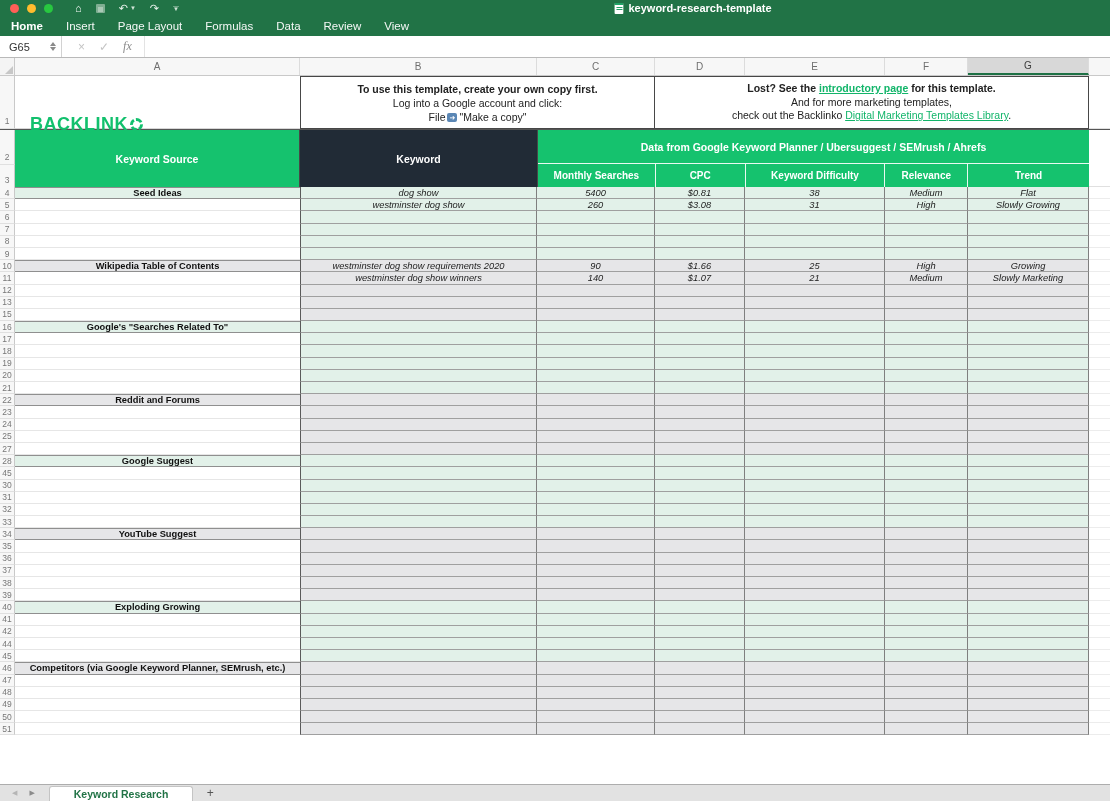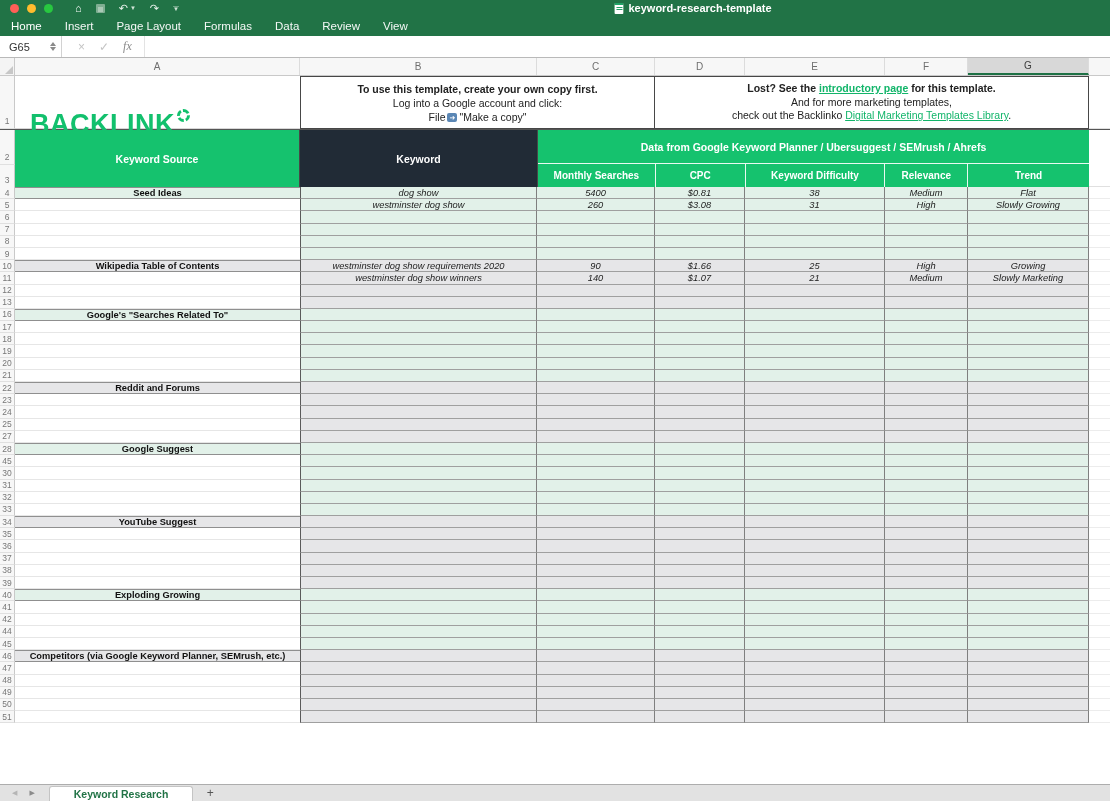--- a/index.html
+++ b/index.html
@@ -22,21 +22,21 @@
   .doc-ico { width:9px; height:11px; background:#fff; border-radius:1px;
     background-image:linear-gradient(#21a366 2px, transparent 2px), linear-gradient(#fff 0 0);
     position:relative; }
   .doc-ico:after{ content:""; position:absolute; left:1.5px; top:4px; width:6px; height:5px;
     background:repeating-linear-gradient(#21a366 0 1px, transparent 1px 2.5px); }
 
   
   .menubar { height:20px; background:#217346; display:flex; align-items:center; gap:23px;
     padding-left:11px; color:#fff; font-size:11.5px; }
   .menu-item { cursor:default; opacity:.95; }
-  .menu-item.active { font-weight:normal; opacity:1; }
+  .menu-item.active { font-weight:bold; opacity:1; }
 
   
   .formulabar { height:22px; background:#fff; border-bottom:1px solid #b9b9b9; display:flex; align-items:stretch; }
   .namebox { width:62px; display:flex; align-items:center; justify-content:space-between;
     padding:0 5px 0 9px; border-right:1px solid #d2d2d2; font-size:11px; color:#333; }
   .stepper { display:flex; flex-direction:column; gap:1px; }
   .stepper i { border-left:3px solid transparent; border-right:3px solid transparent; display:block; }
   .stepper .up { border-bottom:4px solid #8a8a8a; }
   .stepper .dn { border-top:4px solid #8a8a8a; }
   .fb-btns { display:flex; align-items:center; gap:14px; padding:0 12px 0 16px; color:#c4c4c4; font-size:12px; }
@@ -55,21 +55,21 @@
   .colhead.fill { border-right:none; flex:1; }
 
   .rowwrap { display:flex; }
   .rowhead { width:15px; background:#f7f7f7; border-right:1px solid #c9c9c9; border-bottom:1px solid #e0e0e0;
     color:#777; font-size:8.5px; display:flex; align-items:center; justify-content:center; flex:none; }
   .rowhead.tall { align-items:flex-end; padding-bottom:2px; }
 
   
   .r1 { height:53px; }
   .a1 { width:285px; border-bottom:1px solid #d7d7d7; display:flex; align-items:center; padding-left:15px; background:#fff; }
-  .logo { color:#12c06d; font-weight:bold; font-size:27px; letter-spacing:.5px; display:flex; align-items:flex-start;margin-top:44px; }
+  .logo { color:#12c06d; font-weight:bold; font-size:18px; letter-spacing:.5px; display:flex; align-items:center;margin-top:44px; }
   .logo-o { width:13px; height:13px; border:3.5px dashed #12c06d; border-radius:50%; margin-left:2px; }
   .b1 { width:355px; border:1px solid #474747; display:flex; flex-direction:column; justify-content:center;
     text-align:center; font-size:10.5px; color:#222; line-height:14px; background:#fff; }
   .b1 .bold, .d1 .bold { font-weight:bold; }
   .file-ico { display:inline-block; width:10px; height:9px; background:#5b87b5; border-radius:2px; color:#fff;
     font-size:7px; line-height:9px; text-align:center; vertical-align:1px; margin:0 2px; }
   .d1 { width:434px; border:1px solid #474747; border-left:none; display:flex; flex-direction:column;
     justify-content:center; text-align:center; font-size:10.5px; color:#222; line-height:13.5px; background:#fff; }
   .glink { color:#12b56a; text-decoration:underline; cursor:pointer; }
   .r1fill { flex:1; border-bottom:1px solid #e0e0e0; }
@@ -325,20 +325,31 @@
         <div class="ca"></div>
         <div class="dc gray first" style="width: 237px;"></div>
         <div class="dc gray" style="width: 118px;"></div>
         <div class="dc gray" style="width: 90px;"></div>
         <div class="dc gray" style="width: 140px;"></div>
         <div class="dc gray" style="width: 83px;"></div>
         <div class="dc gray" style="width: 121px;"></div>
         <div class="rowfill"></div>
       </div>
       <div class="body-row">
+        <div class="rowhead">15</div>
+        <div class="ca"></div>
+        <div class="dc gray first" style="width: 237px;"></div>
+        <div class="dc gray" style="width: 118px;"></div>
+        <div class="dc gray" style="width: 90px;"></div>
+        <div class="dc gray" style="width: 140px;"></div>
+        <div class="dc gray" style="width: 83px;"></div>
+        <div class="dc gray" style="width: 121px;"></div>
+        <div class="rowfill"></div>
+      </div>
+      <div class="body-row">
         <div class="rowhead">16</div>
         <div class="ca section mint">Google's "Searches Related To"</div>
         <div class="dc mint first" style="width: 237px;"></div>
         <div class="dc mint" style="width: 118px;"></div>
         <div class="dc mint" style="width: 90px;"></div>
         <div class="dc mint" style="width: 140px;"></div>
         <div class="dc mint" style="width: 83px;"></div>
         <div class="dc mint" style="width: 121px;"></div>
         <div class="rowfill"></div>
       </div>

